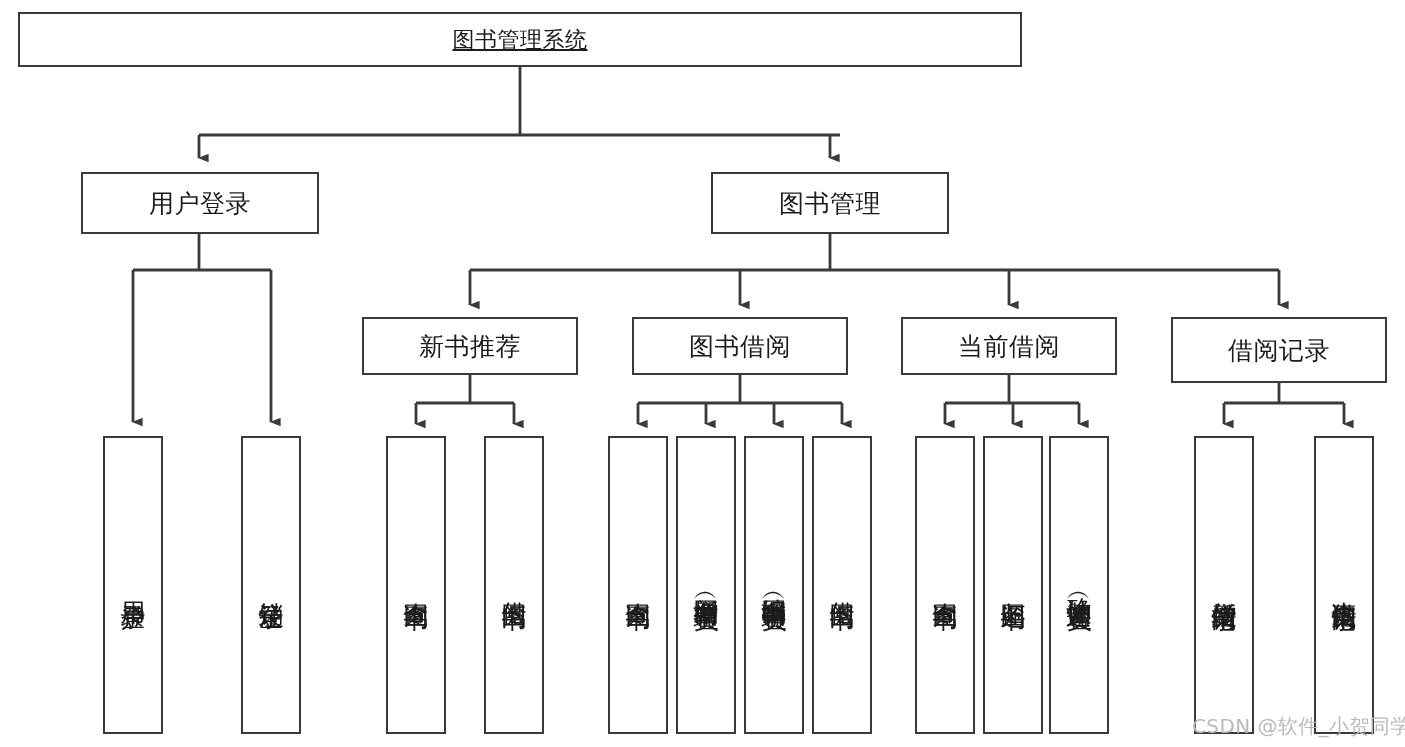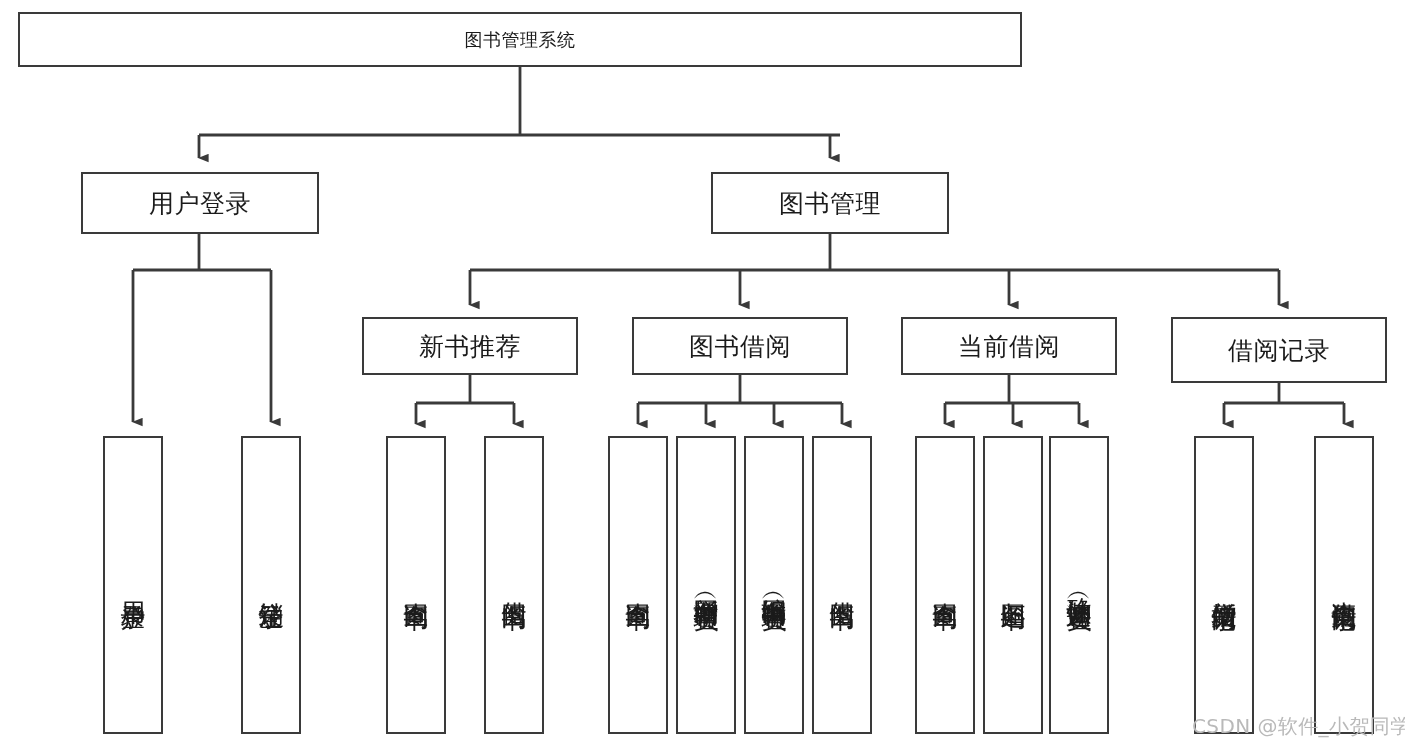--- a/index.html
+++ b/index.html
@@ -39,21 +39,22 @@
     display: block;
     text-align: center;
     line-height: 1.08;
     white-space: nowrap;
   }
   .node.horizontal .node-label {
     font-size: 25px;
     letter-spacing: 0.5px;
   }
   .node.root .node-label {
-    font-size: 18px;
+    font-size: 22px;
+    text-decoration: underline;
   }
   .node.vertical {
     align-items: center;
     justify-content: center;
   }
   .node.vertical .node-label {
     writing-mode: vertical-rl;
     text-orientation: upright;
     font-size: 25px;
     line-height: 1.32;

